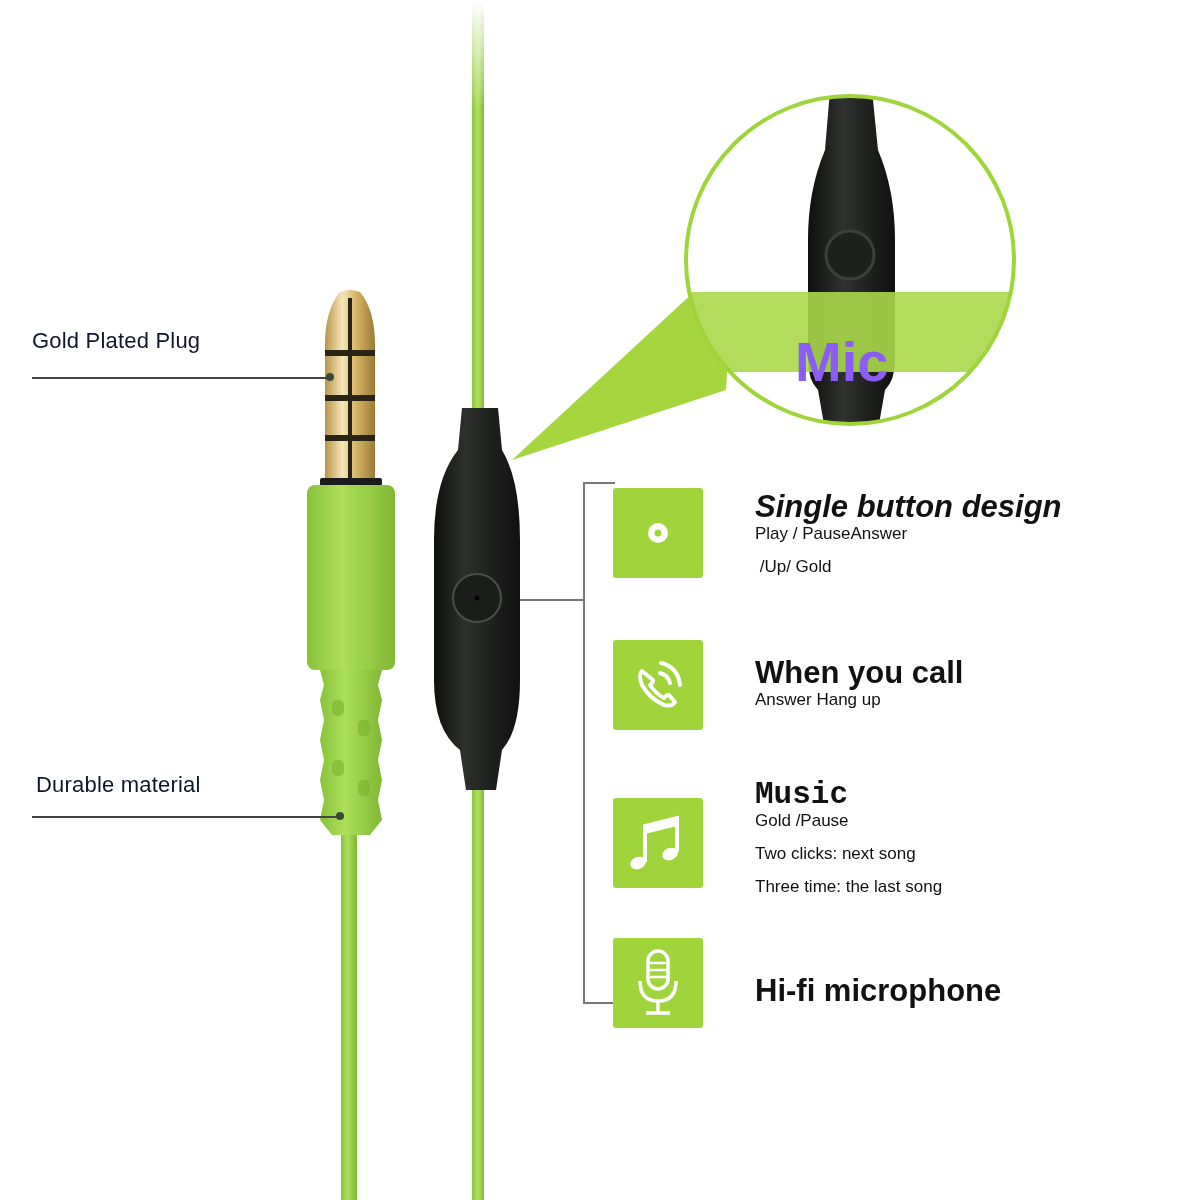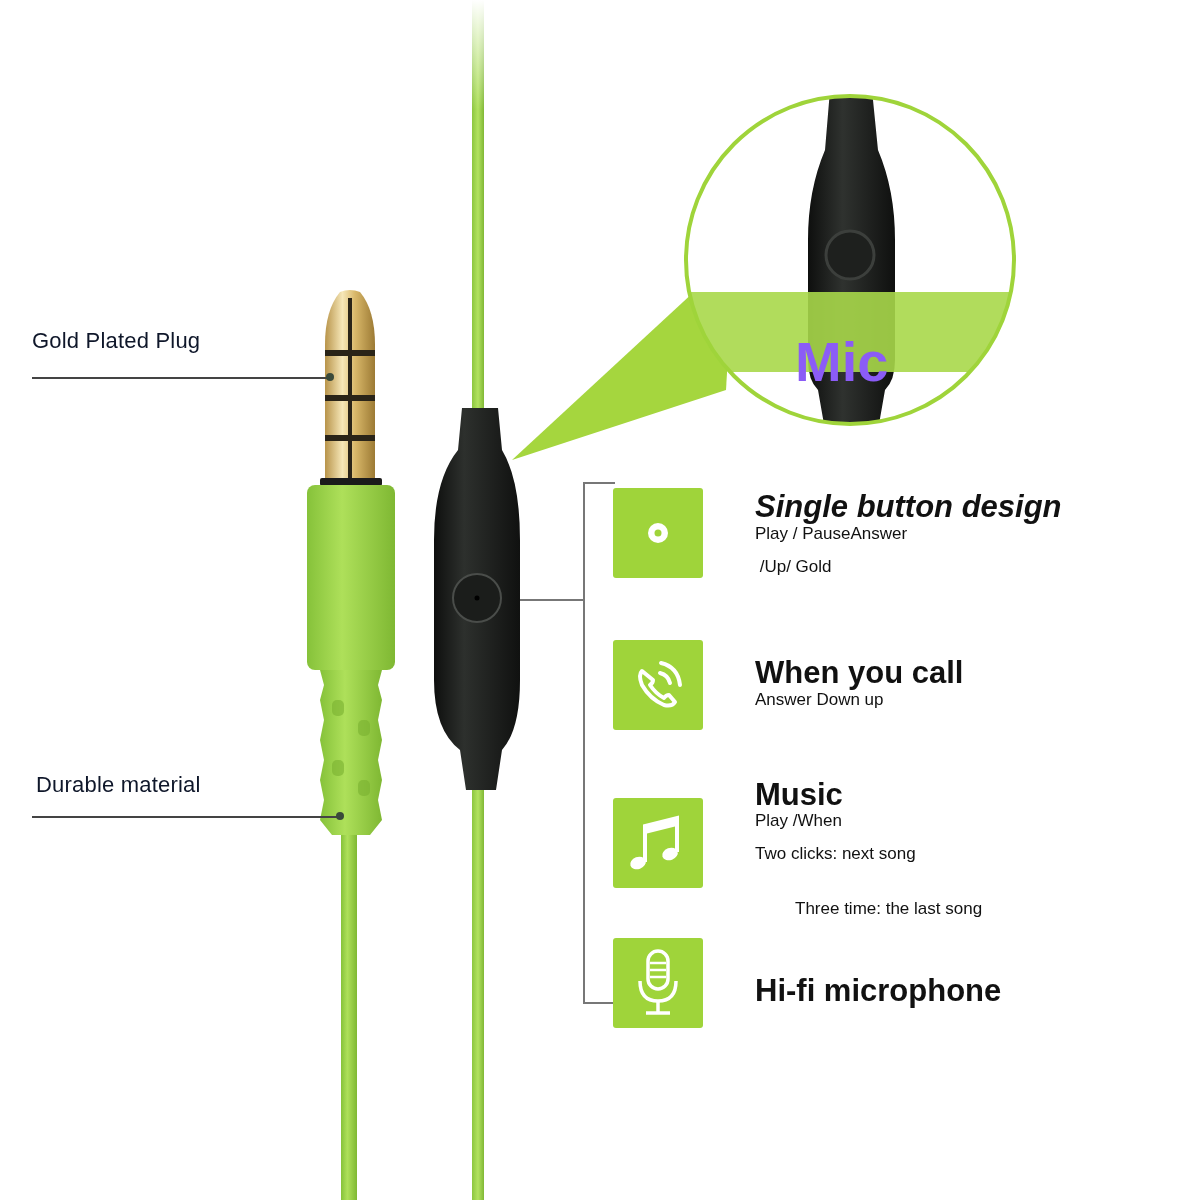--- a/index.html
+++ b/index.html
@@ -122,34 +122,34 @@
 <div class="feat-line" style="left:755px;top:557px;white-space:pre;"> /Up/ Gold</div>
 
 <div class="icon-box" style="left:613px;top:640px;">
   <svg width="60" height="60" viewBox="0 0 60 60">
     <path d="M14 16 Q10 20 14 30 Q22 44 36 50 Q44 52 47 47 L41 40 Q38 40 36 43 Q28 39 22 30 Q25 28 25 25 Z" fill="none" stroke="#ffffff" stroke-width="4" stroke-linejoin="round"></path>
     <path d="M32 18 Q40 20 42 28" fill="none" stroke="#ffffff" stroke-width="4" stroke-linecap="round"></path>
     <path d="M33 8 Q50 12 52 30" fill="none" stroke="#ffffff" stroke-width="4" stroke-linecap="round"></path>
   </svg>
 </div>
 <div class="feat-title" style="left:755px;top:655px;">When you call</div>
-<div class="feat-line" style="left:755px;top:690px;">Answer Down up</div>
+<div class="feat-line" style="left:755px;top:690px;">Answer Hang up</div>
 
 <div class="icon-box" style="left:613px;top:798px;">
   <svg width="66" height="66" viewBox="0 0 66 66">
     <path d="M20 52 L20 16 L52 8 L52 42" fill="none" stroke="#ffffff" stroke-width="4"></path>
     <path d="M20 16 L52 8 L52 16 L20 24 Z" fill="#ffffff"></path>
     <ellipse cx="13" cy="53" rx="8" ry="6" fill="#ffffff" transform="rotate(-20 13 53)"></ellipse>
     <ellipse cx="45" cy="44" rx="8" ry="6" fill="#ffffff" transform="rotate(-20 45 44)"></ellipse>
   </svg>
 </div>
-<div class="feat-title" style="left:755px;top:777px;">Music</div>
-<div class="feat-line" style="left:755px;top:811px;">Play /When</div>
+<div class="feat-title" style="left:755px;top:777px;font-family:Liberation Mono, monospace;">Music</div>
+<div class="feat-line" style="left:755px;top:811px;">Gold /Pause</div>
 <div class="feat-line" style="left:755px;top:844px;">Two clicks: next song</div>
-<div class="feat-line" style="left:755px;top:899px;margin-left:40px;">Three time: the last song</div>
+<div class="feat-line" style="left:755px;top:877px;">Three time: the last song</div>
 
 <div class="icon-box" style="left:613px;top:938px;">
   <svg width="60" height="76" viewBox="0 0 60 76">
     <rect x="20" y="6" width="20" height="38" rx="10" fill="none" stroke="#ffffff" stroke-width="3.5"></rect>
     <line x1="22" y1="18" x2="38" y2="18" stroke="#ffffff" stroke-width="2.5"></line>
     <line x1="22" y1="25" x2="38" y2="25" stroke="#ffffff" stroke-width="2.5"></line>
     <line x1="22" y1="32" x2="38" y2="32" stroke="#ffffff" stroke-width="2.5"></line>
     <path d="M12 36 Q12 56 30 56 Q48 56 48 36" fill="none" stroke="#ffffff" stroke-width="3.5"></path>
     <line x1="30" y1="56" x2="30" y2="68" stroke="#ffffff" stroke-width="3.5"></line>
     <line x1="18" y1="68" x2="42" y2="68" stroke="#ffffff" stroke-width="3.5"></line>

